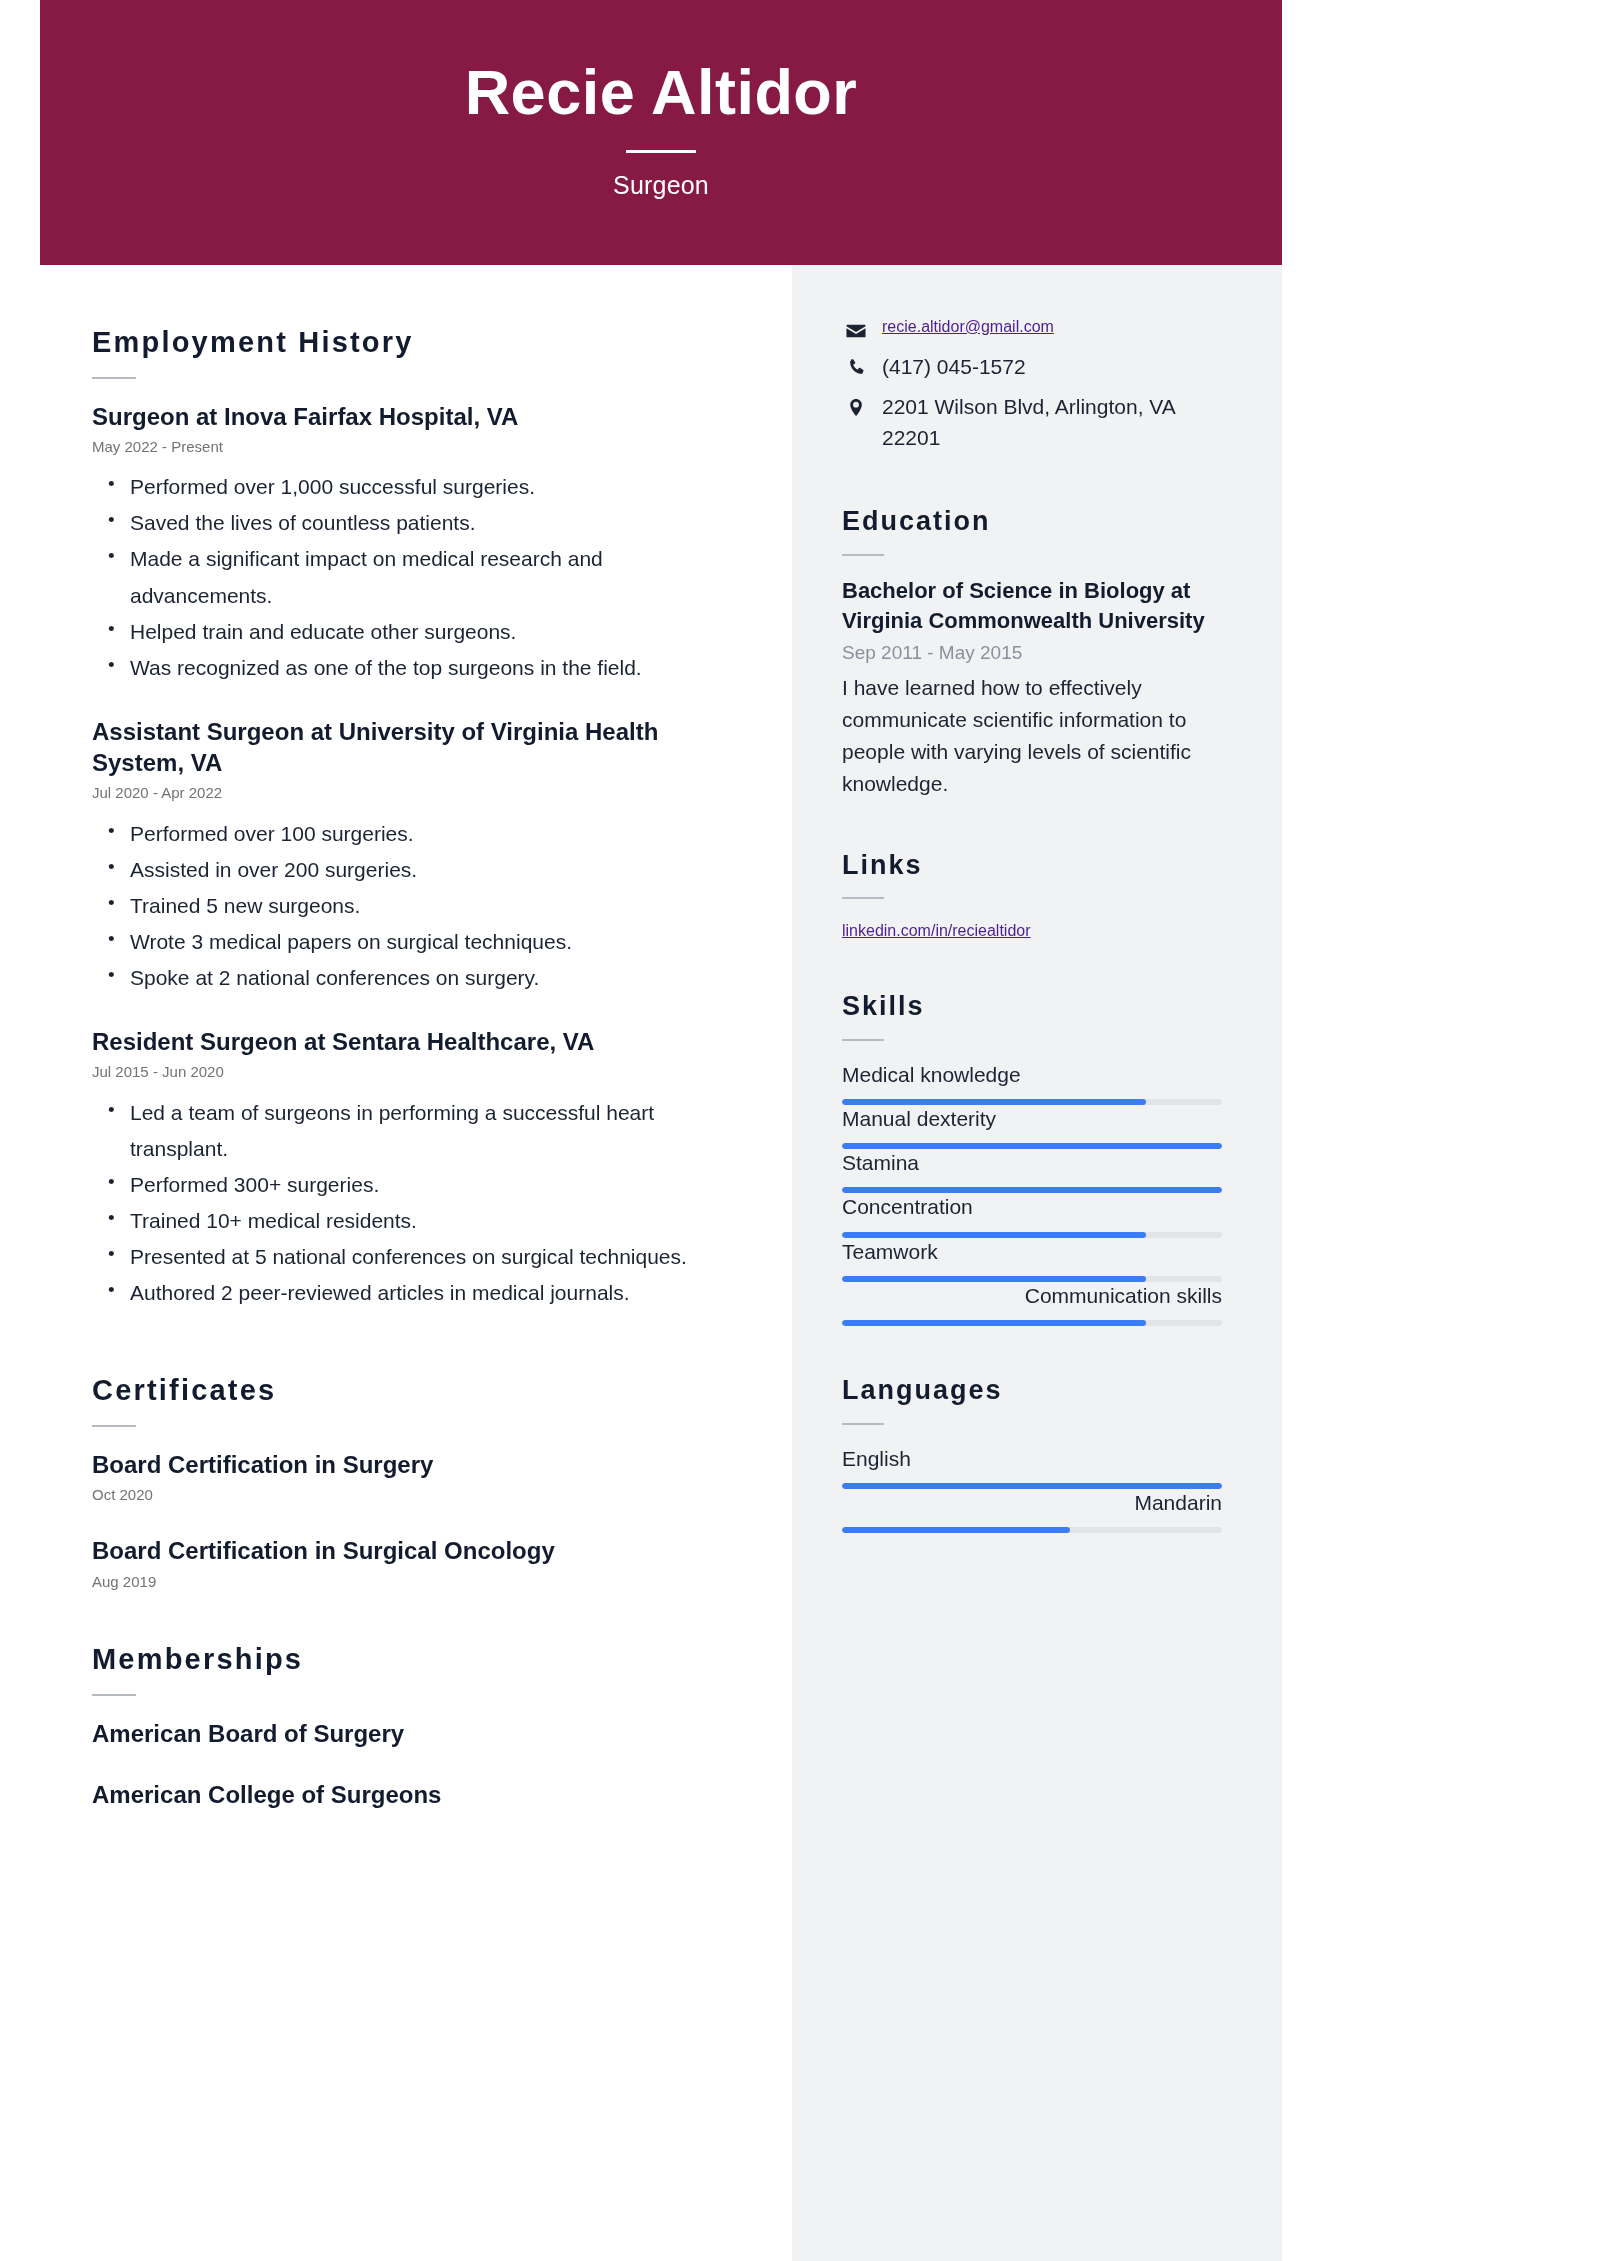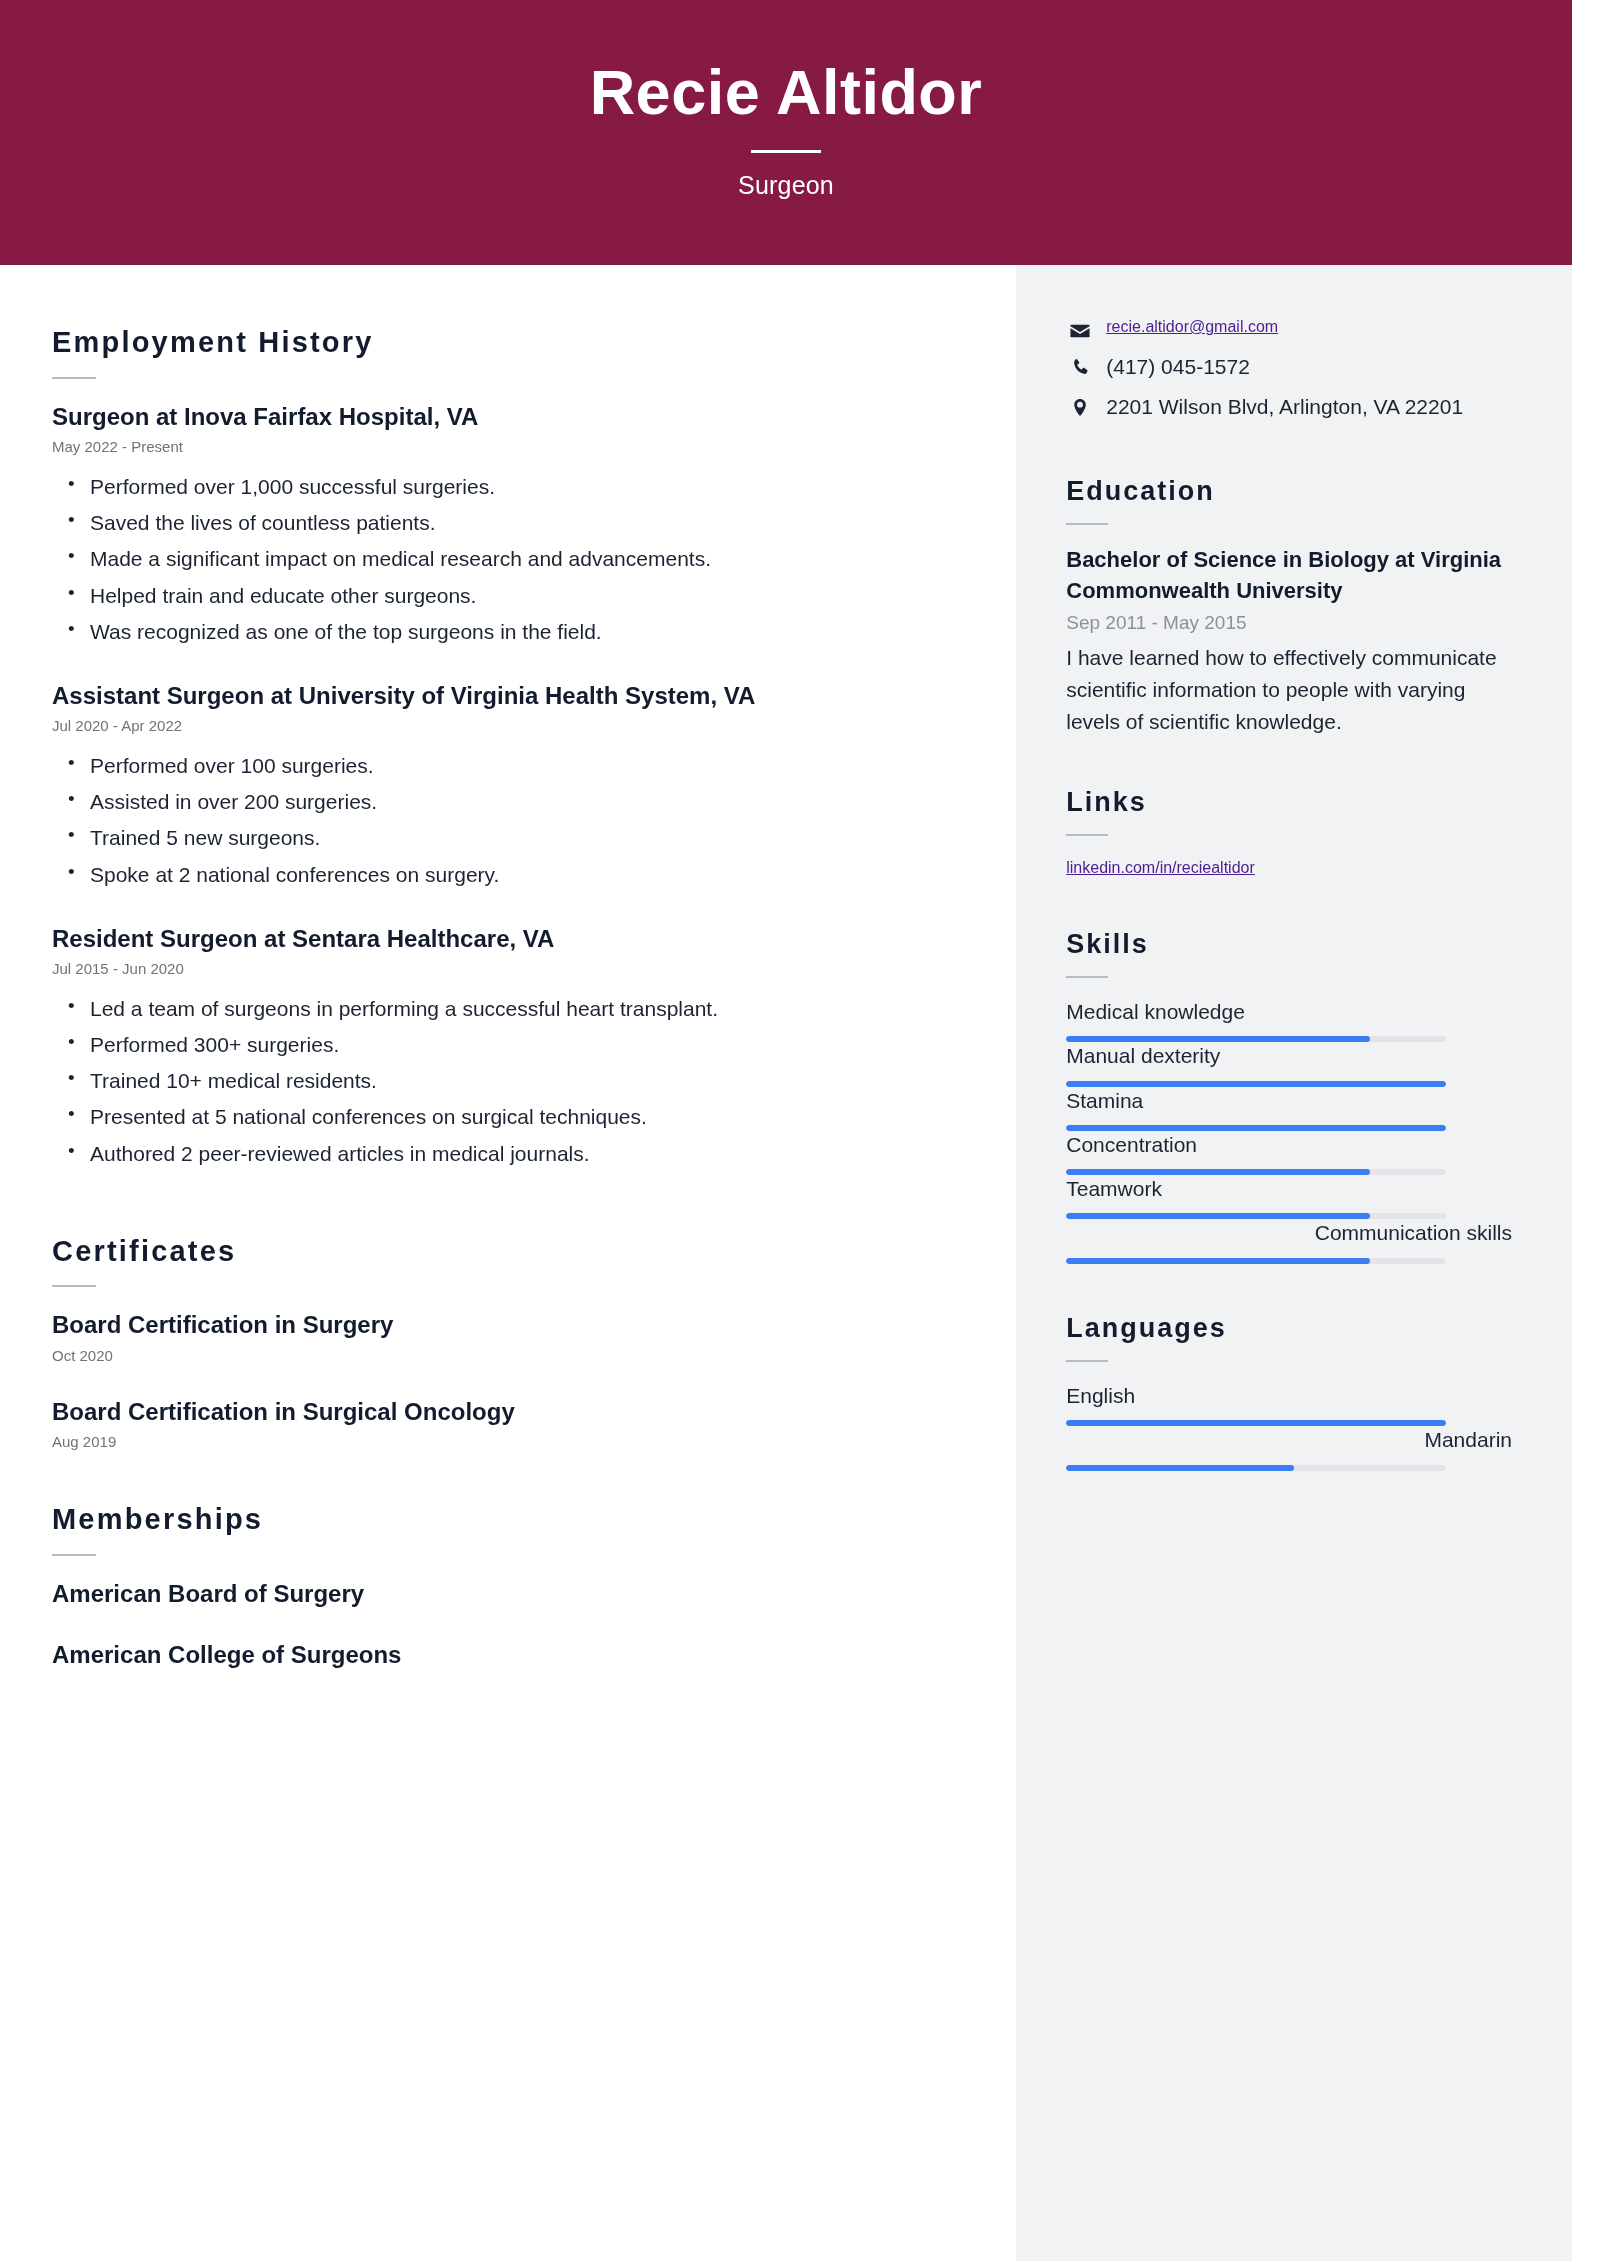--- a/index.html
+++ b/index.html
@@ -10,23 +10,24 @@
   }
 
   body {
     font-family: "Liberation Sans", sans-serif;
     color: #1a2233;
     -webkit-font-smoothing: antialiased;
   }
 
   .resume {
     position: relative;
-    width: 1572px;
+    width: 1282px;
     min-height: 2261px;
     background: #ffffff;
+    padding-left: 40px;
   }
 
   
   .header {
     background: #871a45;
     height: 265px;
     width: 100%;
     display: flex;
     flex-direction: column;
     align-items: center;
@@ -262,20 +263,21 @@
           </ul>
         </div>
 
         <div class="entry">
           <div class="entry-title">Assistant Surgeon at University of Virginia Health System, VA</div>
           <div class="entry-date">Jul 2020 - Apr 2022</div>
           <ul class="entry-bullets">
             <li>Performed over 100 surgeries.</li>
             <li>Assisted in over 200 surgeries.</li>
             <li>Trained 5 new surgeons.</li>
+            <li>Wrote 3 medical papers on surgical techniques.</li>
             <li>Spoke at 2 national conferences on surgery.</li>
           </ul>
         </div>
 
         <div class="entry">
           <div class="entry-title">Resident Surgeon at Sentara Healthcare, VA</div>
           <div class="entry-date">Jul 2015 - Jun 2020</div>
           <ul class="entry-bullets">
             <li>Led a team of surgeons in performing a successful heart transplant.</li>
             <li>Performed 300+ surgeries.</li>

